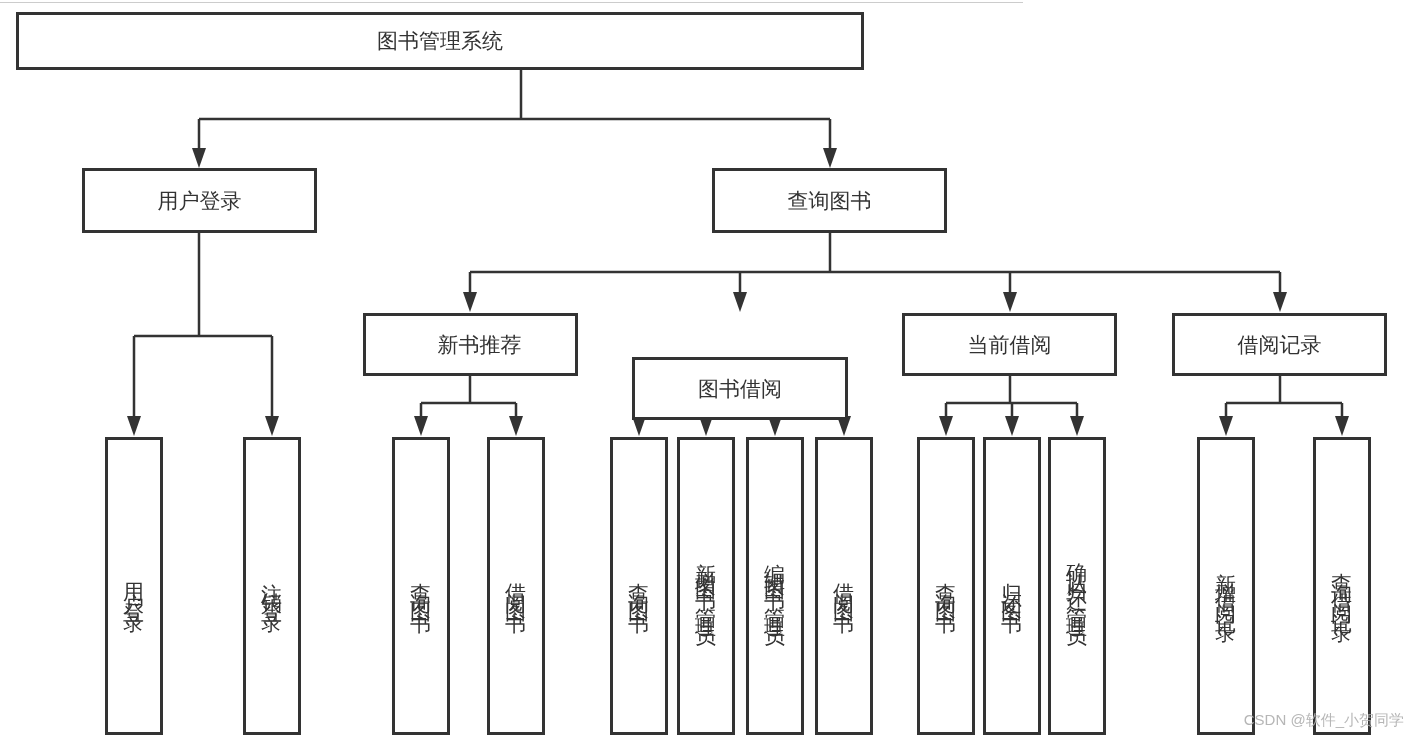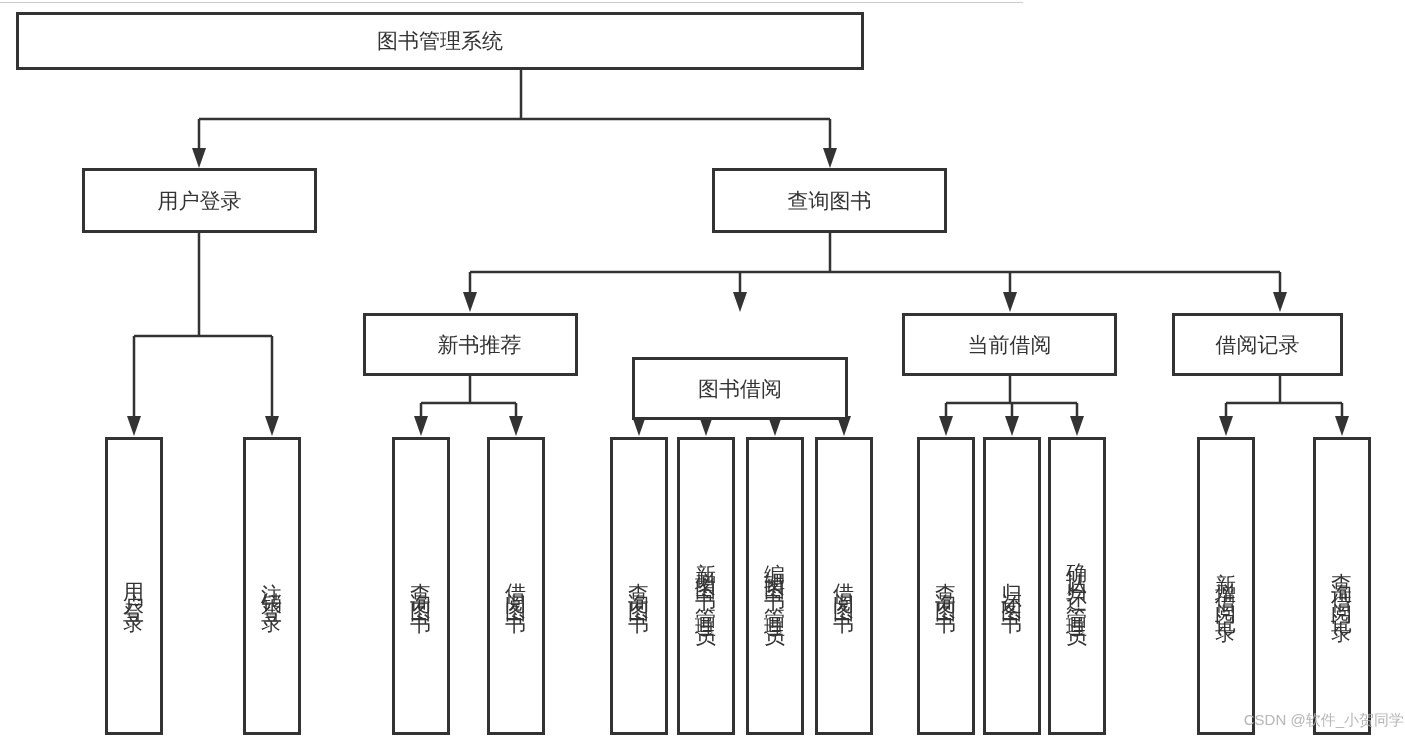--- a/index.html
+++ b/index.html
@@ -120,21 +120,21 @@
 
   <div class="box hbox" style="left:363px; top:313px; width:215px; height:63px;padding-left:18px;">
     <span>新书推荐</span>
   </div>
   <div class="box hbox" style="left:632px; top:313px; width:216px; height:63px;margin-top:44px;">
     <span>图书借阅</span>
   </div>
   <div class="box hbox" style="left:902px; top:313px; width:215px; height:63px;">
     <span>当前借阅</span>
   </div>
-  <div class="box hbox" style="left:1172px; top:313px; width:171px; height:63px;">
+  <div class="box hbox" style="left:1172px; top:313px; width:215px; height:63px;">
     <span>借阅记录</span>
   </div>
 
   <div class="box vbox" style="left:105px; top:437px; width:58px; height:298px;">
     <span>用户登录</span>
   </div>
   <div class="box vbox" style="left:243px; top:437px; width:58px; height:298px;">
     <span>注销登录</span>
   </div>
 

